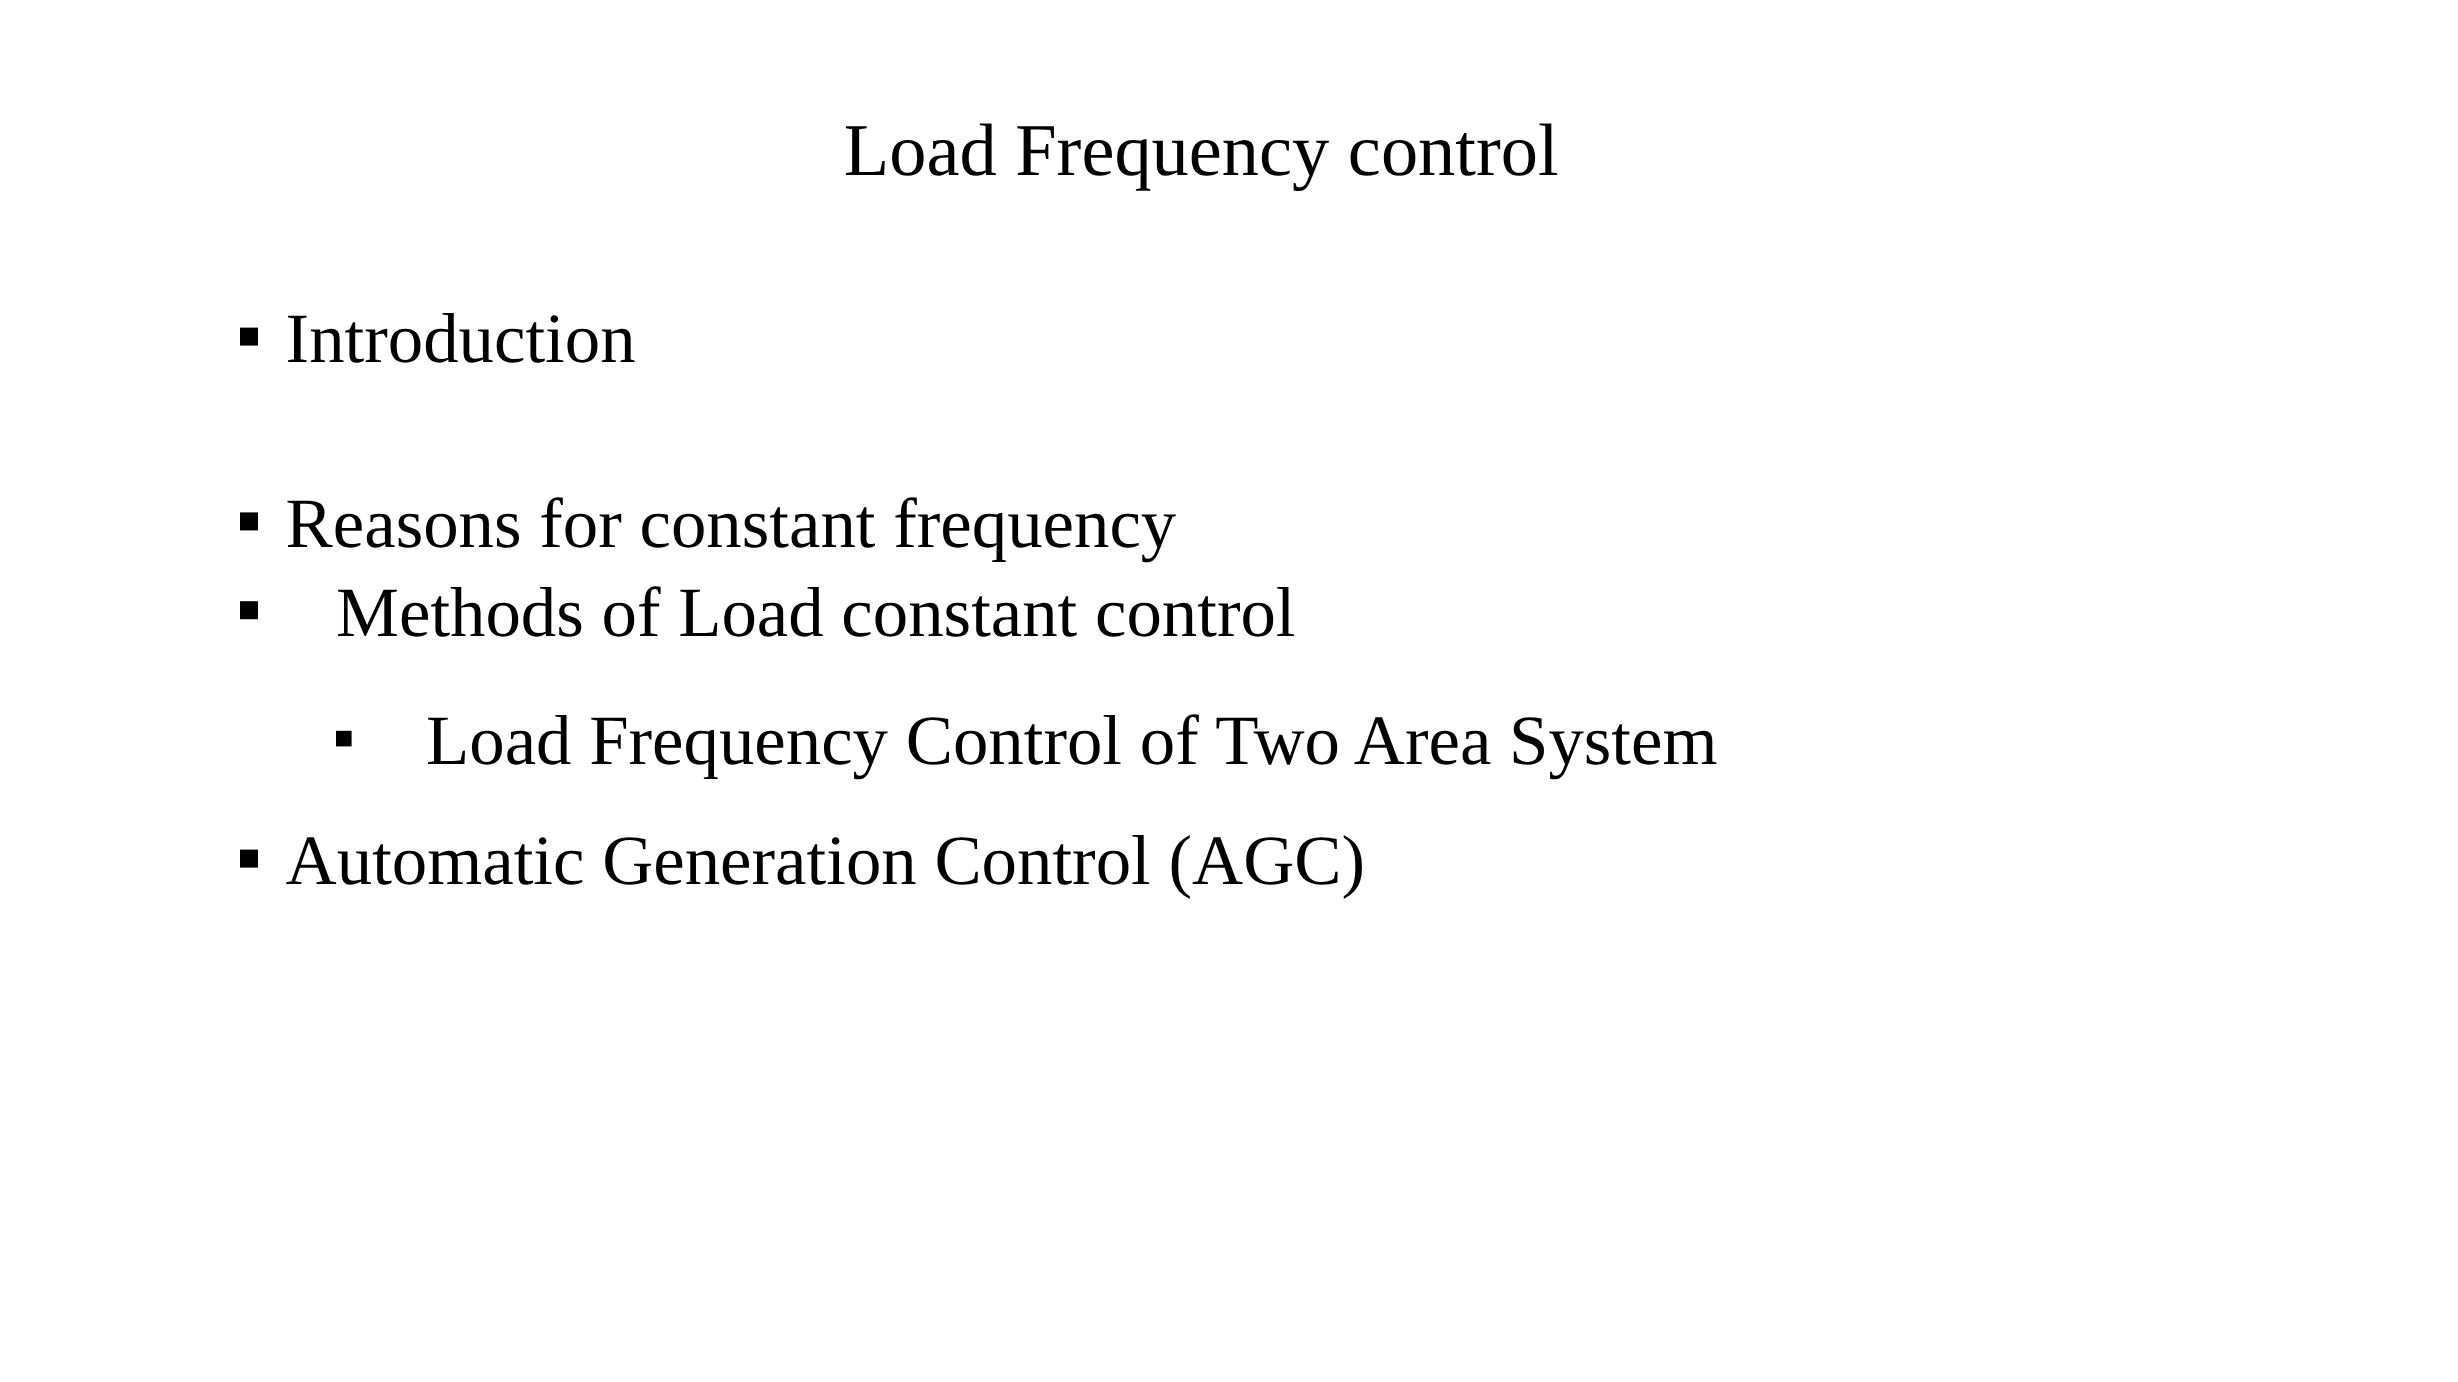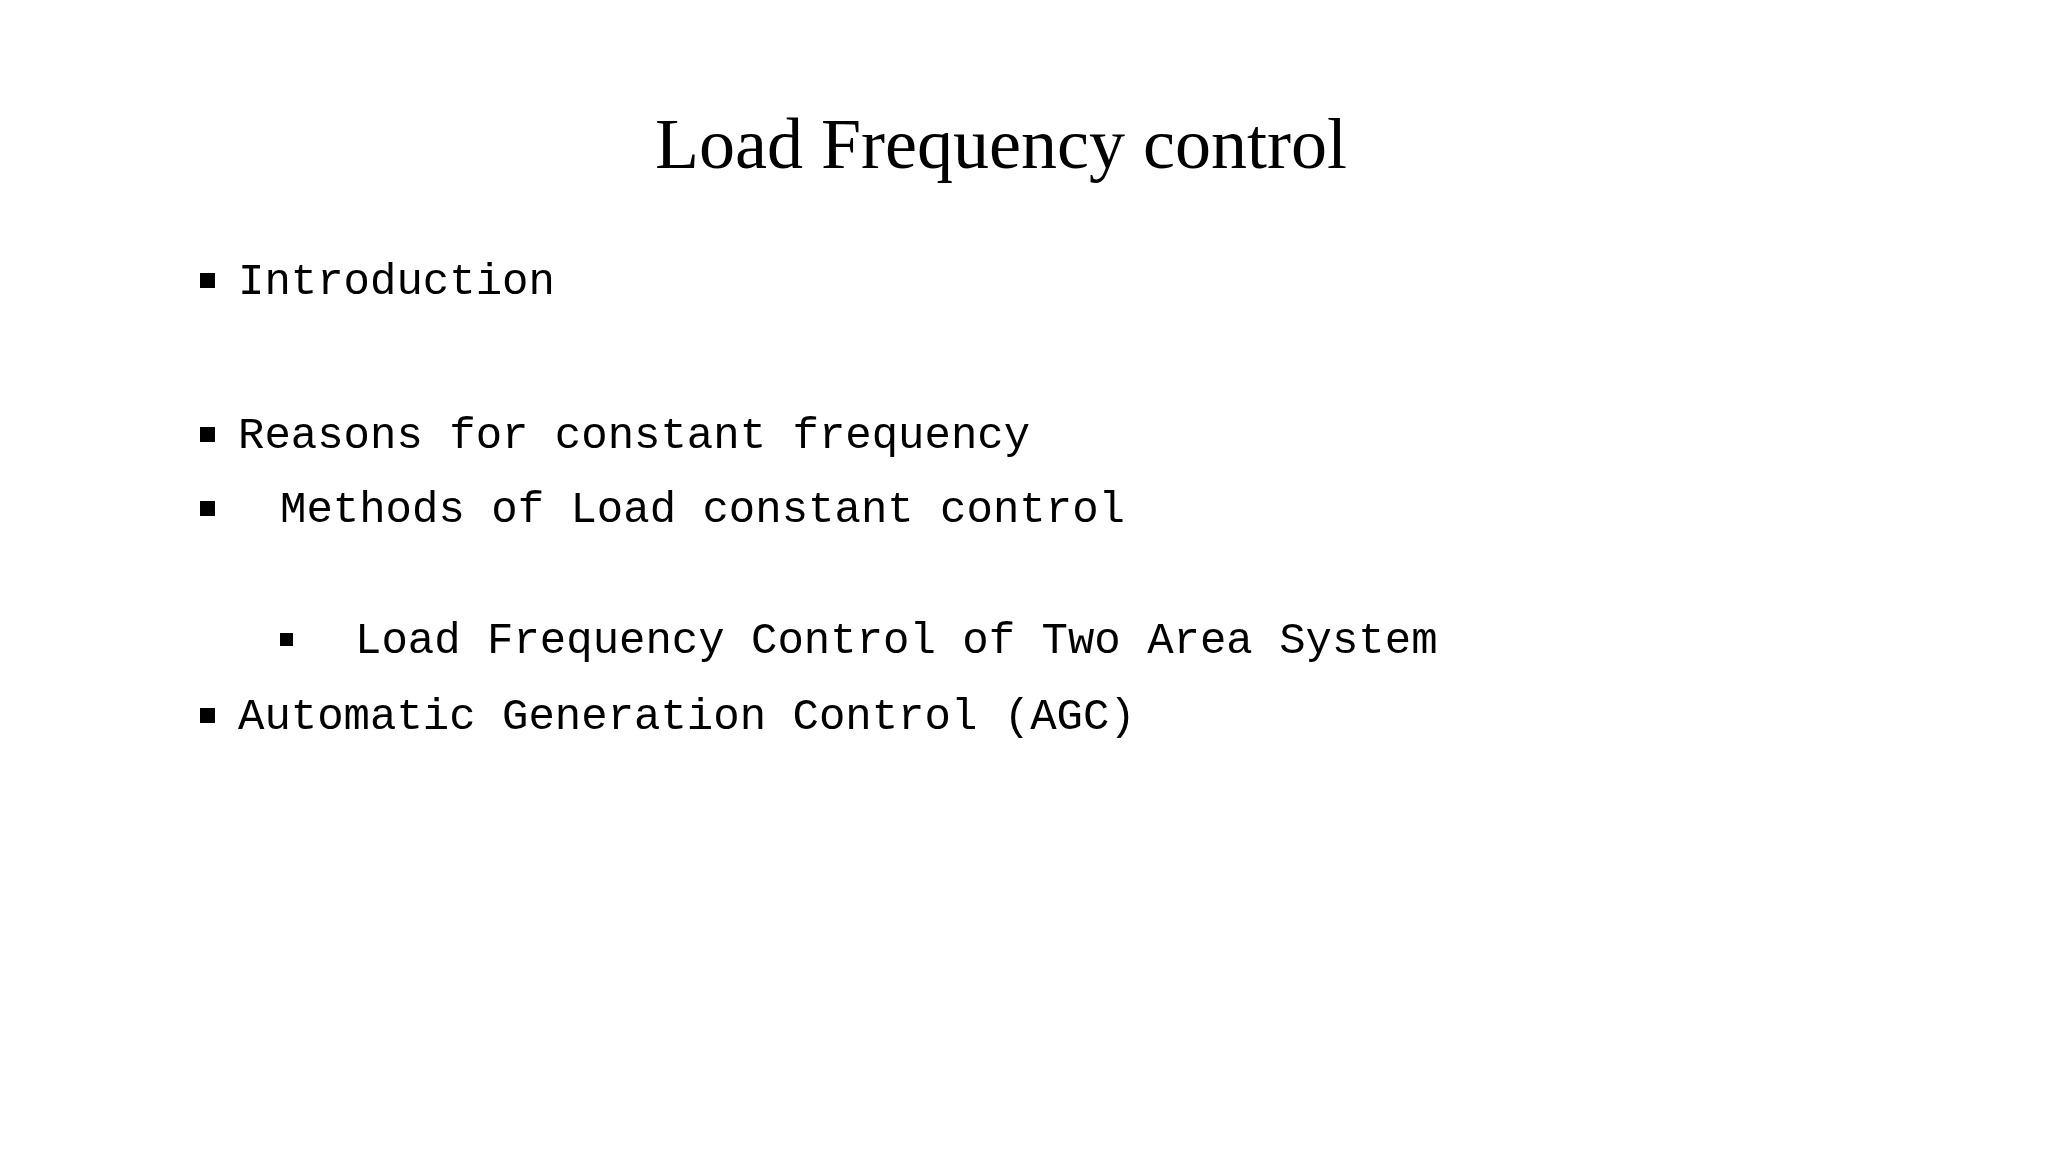--- a/index.html
+++ b/index.html
@@ -11,60 +11,59 @@
     position: relative;
     width: 2048px;
     height: 1152px;
     background: #ffffff;
     overflow: hidden;
     font-family: "Liberation Serif", "DejaVu Serif", serif;
     color: #000000;
   }
   .slide-title {
     position: absolute;
-    top: 40px;
+    top: 28px;
     left: 0;
     width: 2002px;
     text-align: center;
-    font-size: 72px;
+    font-size: 62px;
     line-height: 113px;
     font-weight: 400;
     white-space: nowrap;
   }
   .bullet-row {
     position: absolute;
     display: flex;
     align-items: flex-start;
     white-space: nowrap;
   }
   .bullet-row .marker {
     flex: none;
     background: #000000;
   }
   .bullet-row .item-text {
-    font-size: 44px;
+    font-size: 59px;
     line-height: 66px;
-    font-family: Liberation Mono, monospace;
   }
   
   .lvl1 { left: 200px; }
   .lvl1 .marker { width: 15px; height: 15px; margin-top: 24px; }
   .lvl1 .item-text { margin-left: 23px; }
   
   .lvl1.tabbed .item-text { margin-left: 65px; }
   
   .lvl2 { left: 280px; }
   .lvl2 .marker { width: 13px; height: 13px; margin-top: 25px; }
   .lvl2 .item-text { margin-left: 62px; }
 
   .row-intro   { top: 249px; }
   .row-reasons { top: 403px; justify-content: flex-end; }
   .row-methods { top: 477px; }
   .row-lfc     { top: 543px; }
-  .row-twoarea { top: 608px; }
+  .row-twoarea { top: 584px; }
   .row-agc     { top: 684px; }
 </style>
 </head>
 <body>
 
 <div class="slide">
 
   <h1 class="slide-title">Load Frequency control</h1>
 
   <div class="bullet-row lvl1 row-intro">

